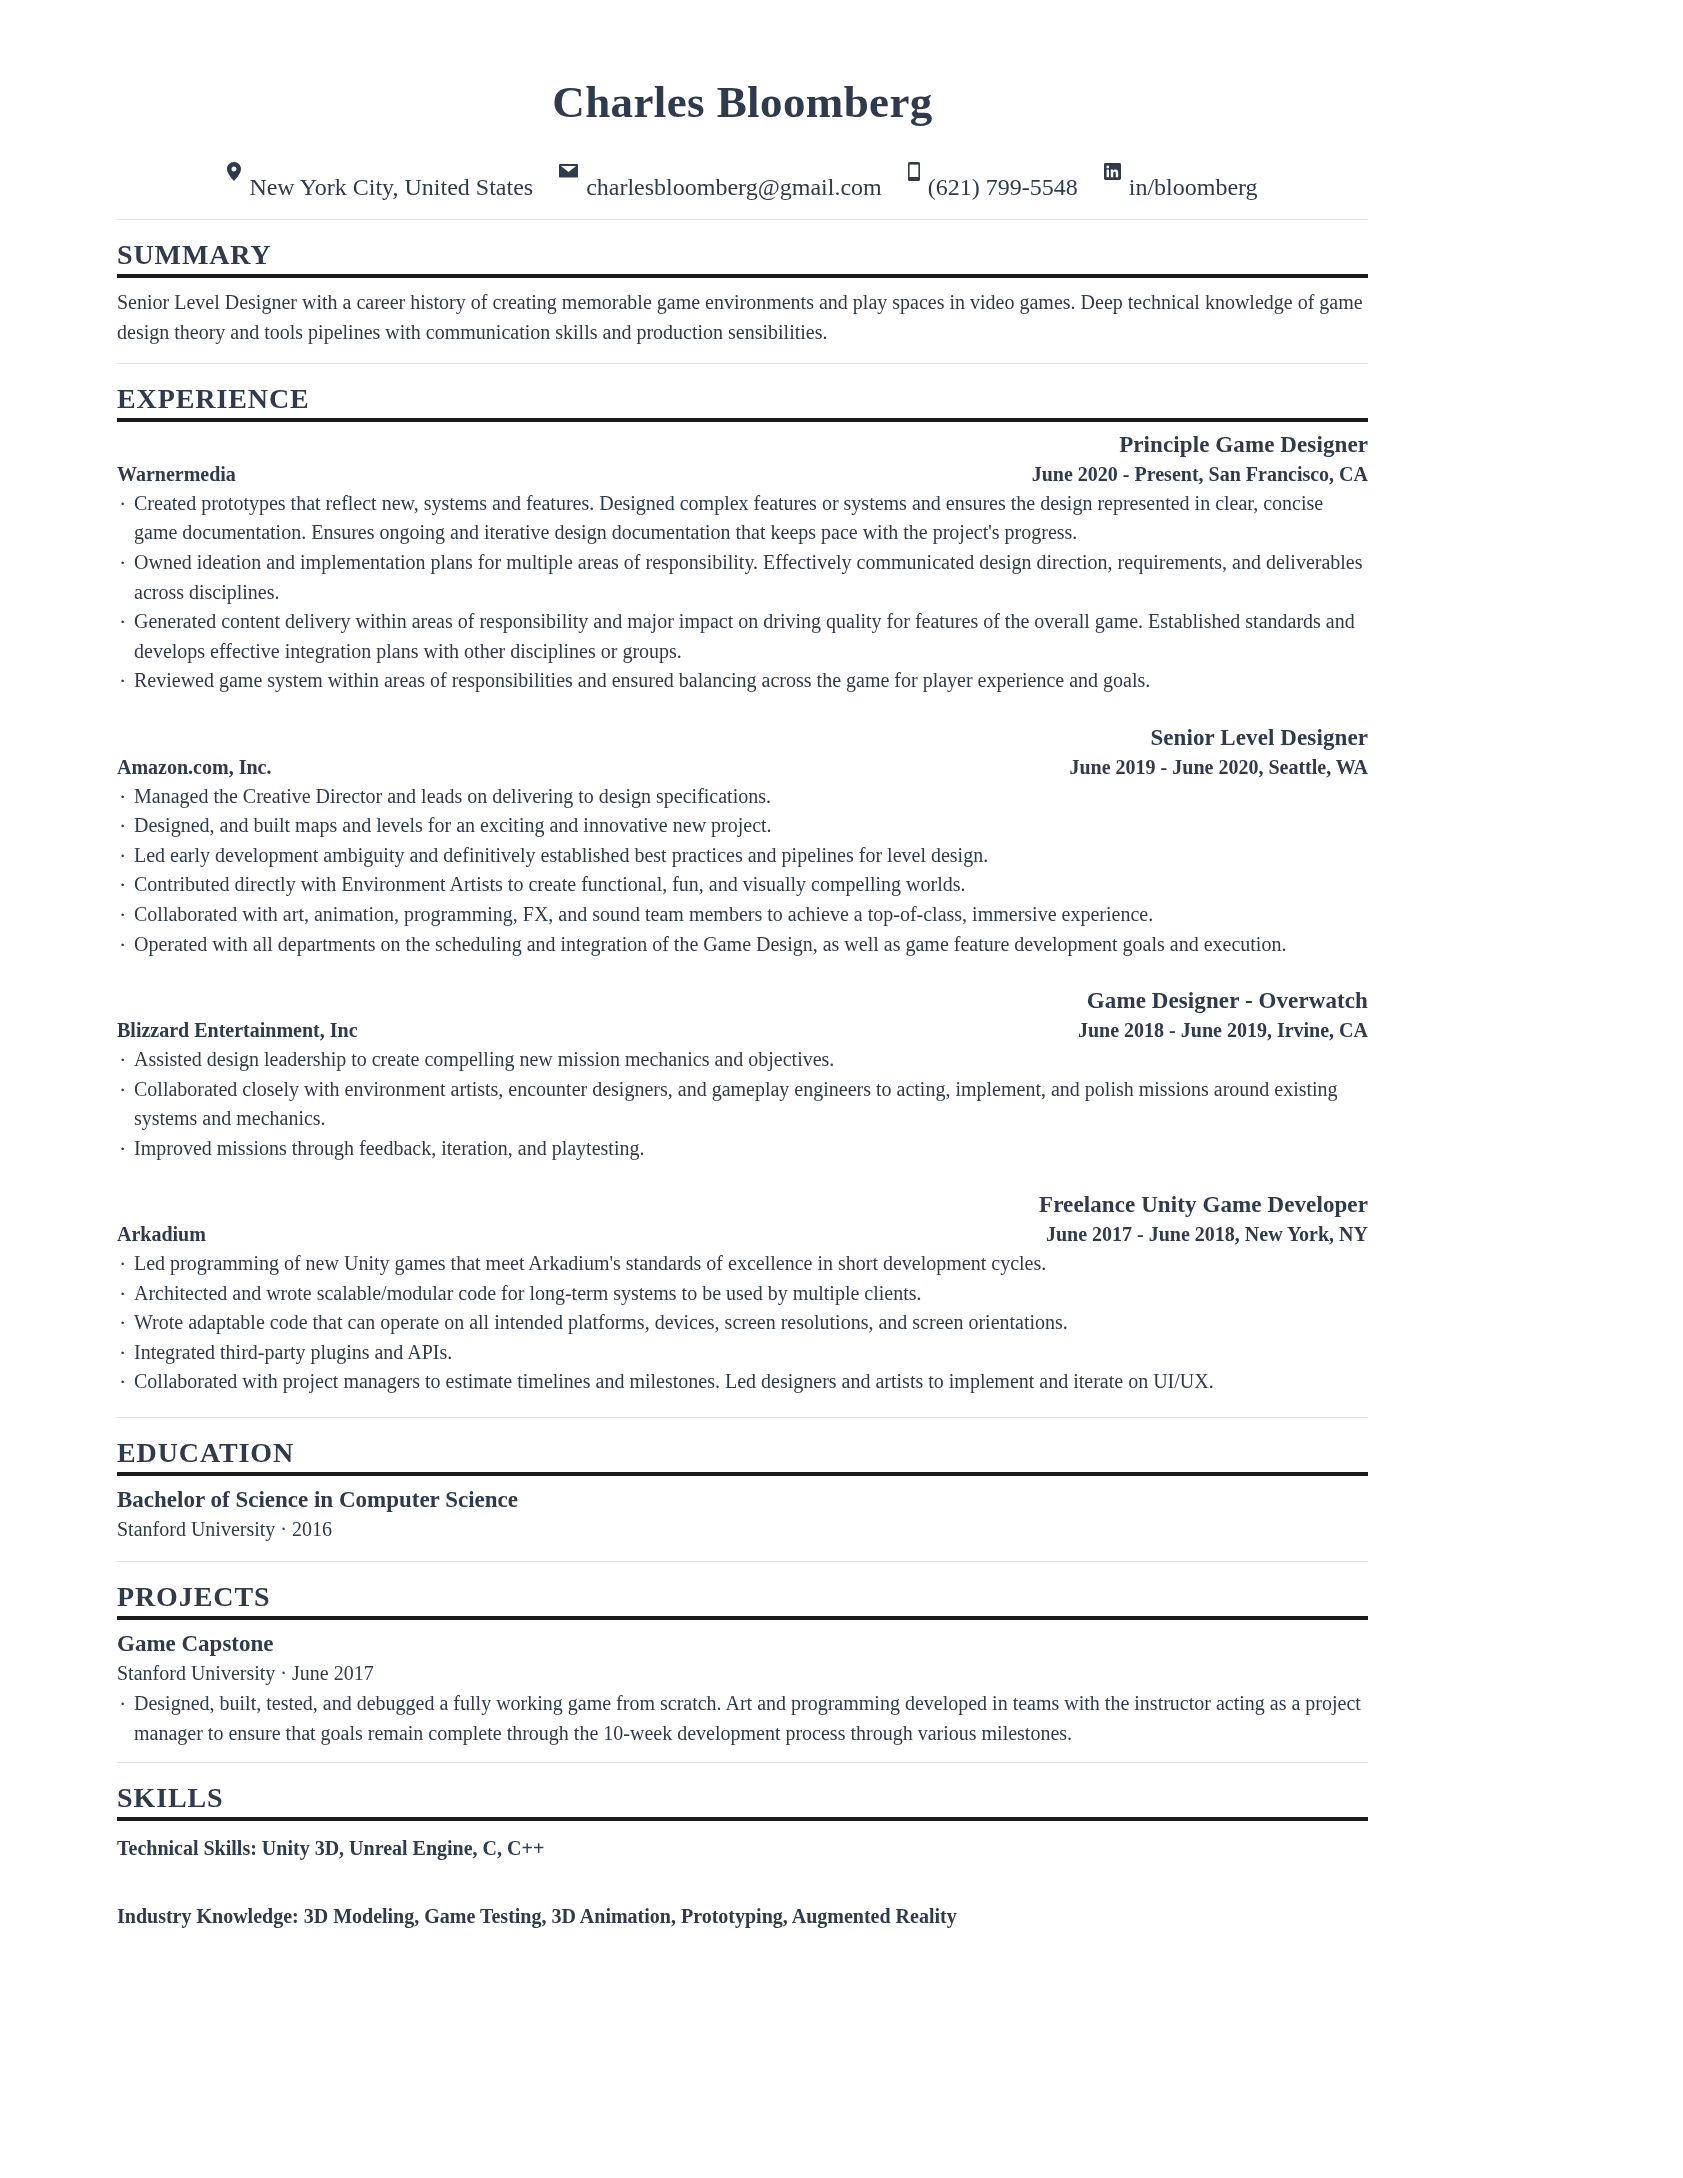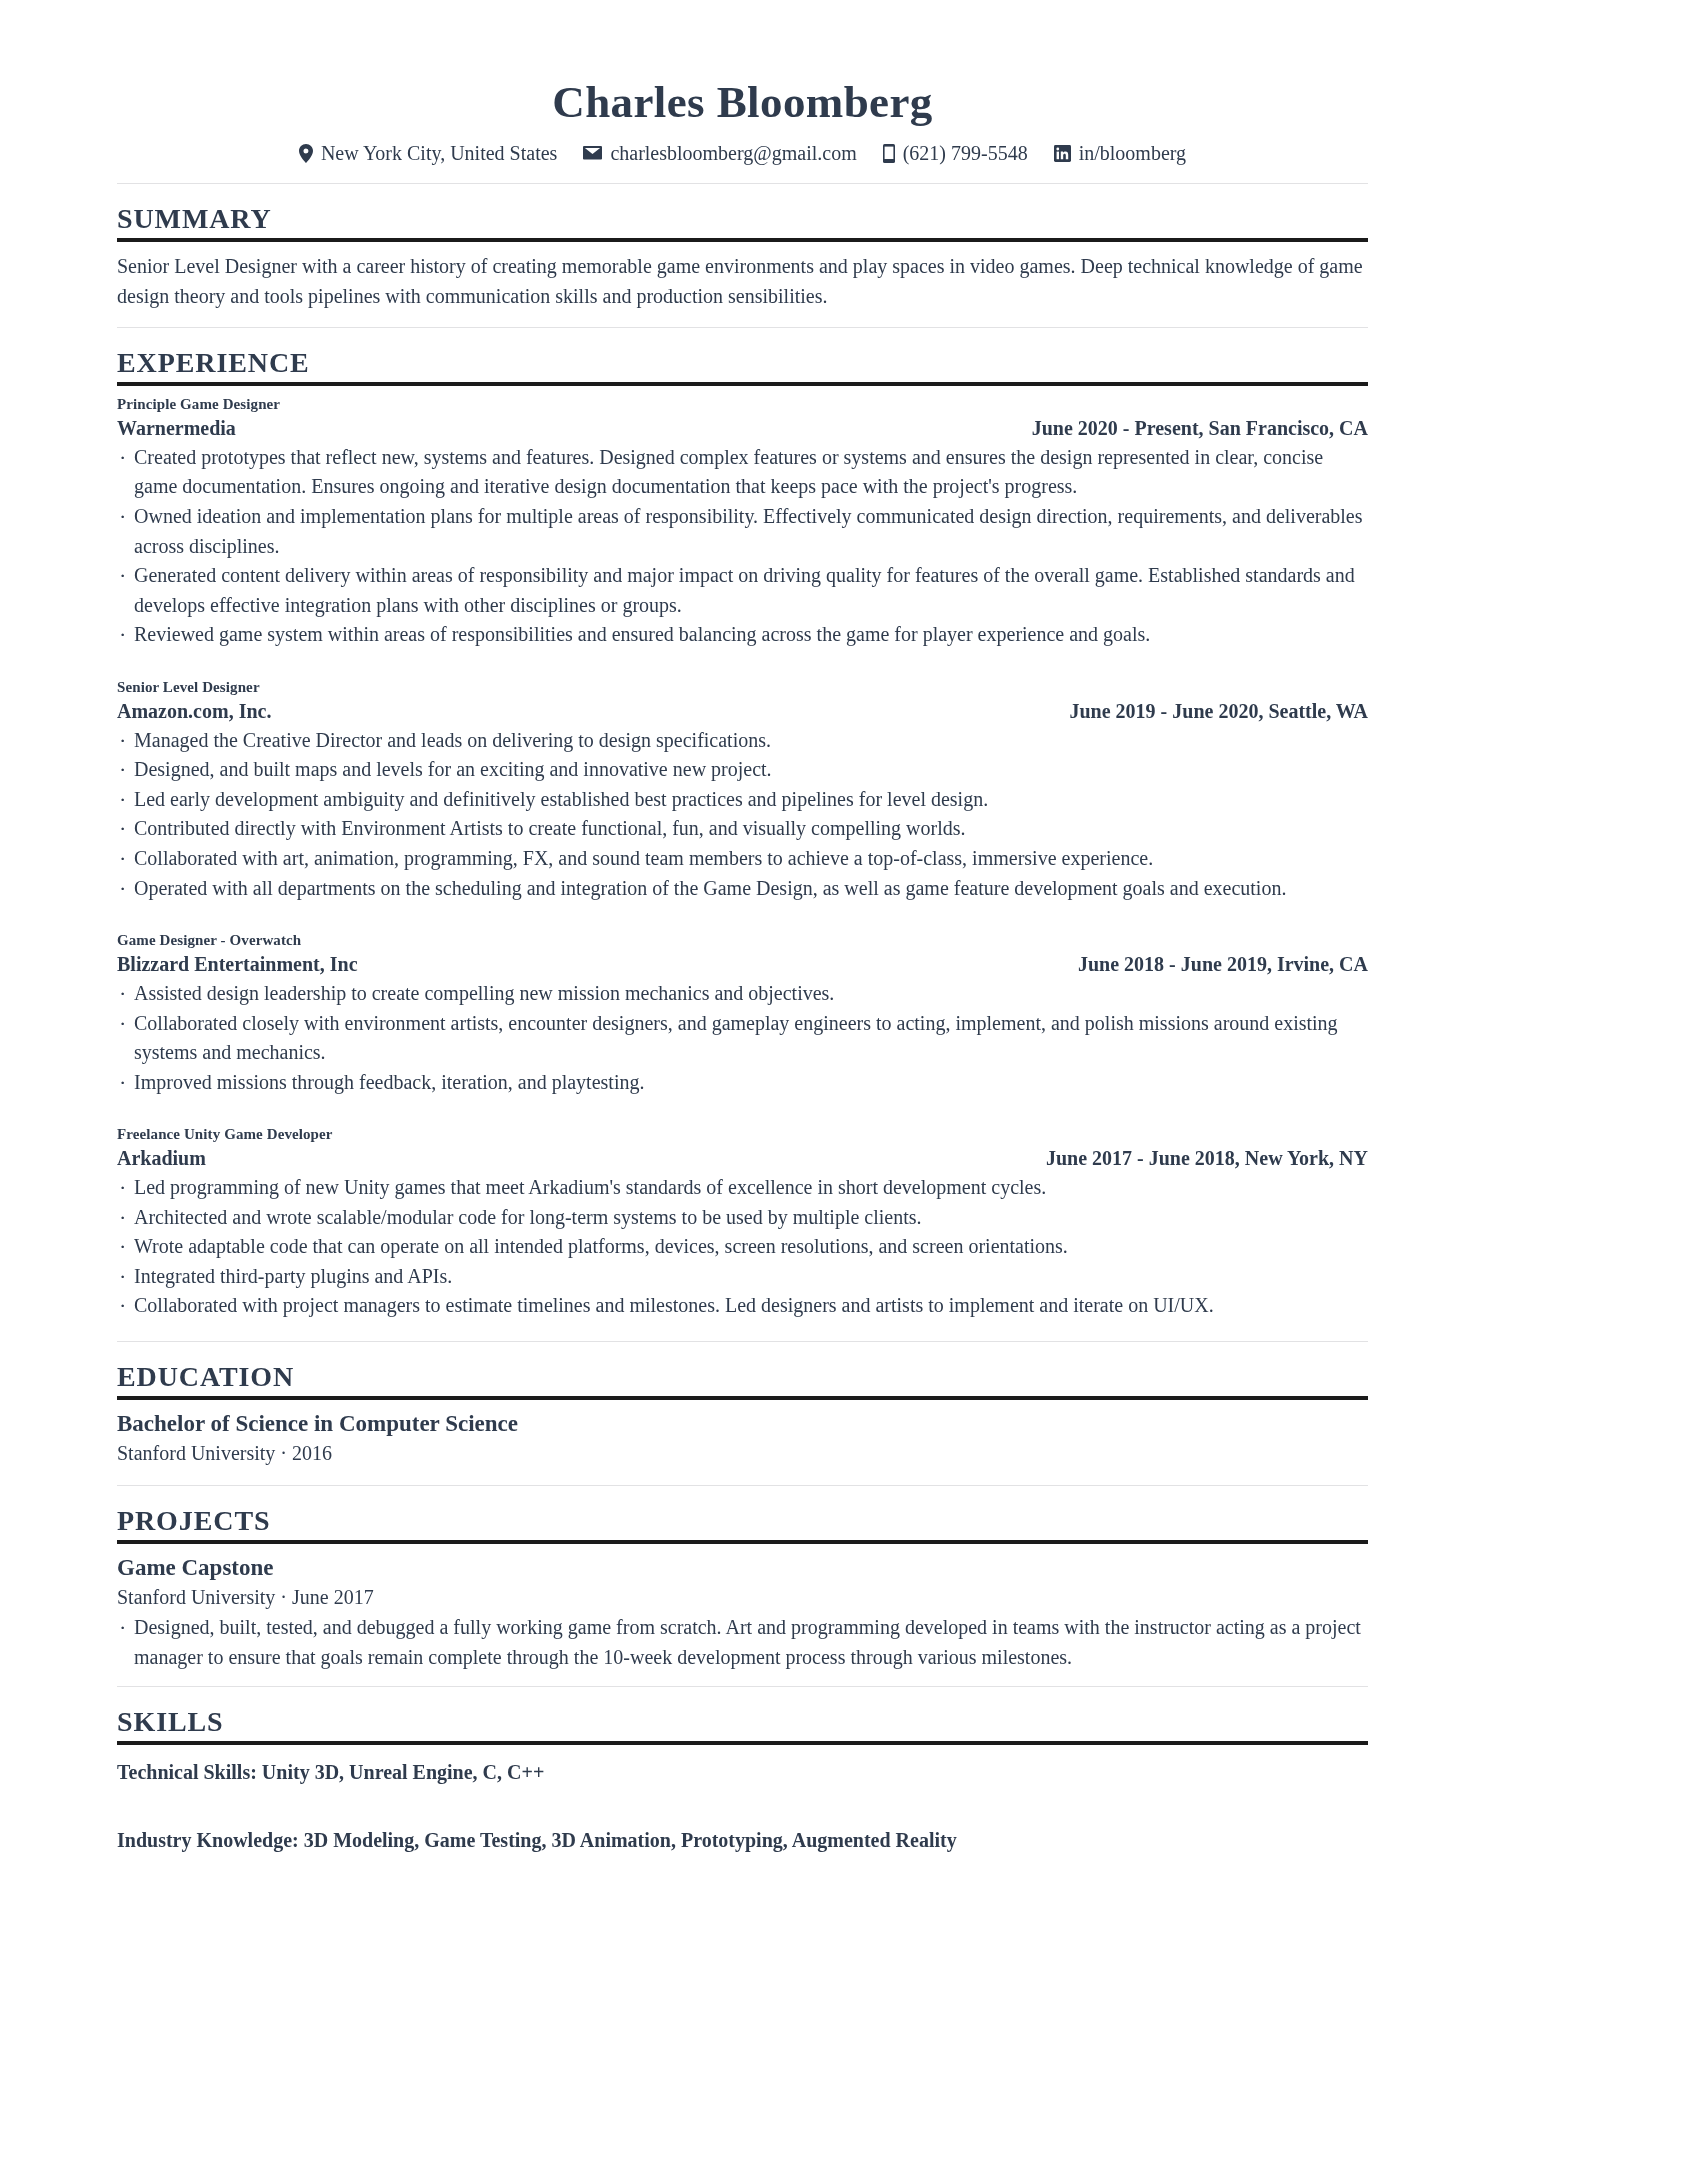--- a/index.html
+++ b/index.html
@@ -52,21 +52,22 @@
     margin: 0 13px;
   }
   .contact-item .ci-icon {
     display: inline-flex;
     align-items: center;
     justify-content: center;
     margin-right: 8px;
     color: #2f3b4d;
   }
   .contact-item .ci-text {
-    font-size: 20px;
+    font-size: 24px;
+    margin-top: 32px;
   }
 
   
   .hr-light {
     height: 1px;
     background: #e2e2e4;
     width: 100%;
     margin: 0;
   }
   .section {
@@ -94,25 +95,26 @@
   }
 
   
   .entry {
     padding-bottom: 6px;
   }
   .entry + .entry {
     padding-top: 22px;
   }
   .entry-title {
-    font-size: 15px;
+    font-size: 23px;
     font-weight: bold;
     color: #2f3b4d;
     line-height: 1.25;
     letter-spacing: 0.1px;
+    text-align: right;
   }
   .entry-meta {
     display: flex;
     justify-content: space-between;
     align-items: baseline;
     font-size: 20px;
     font-weight: bold;
     color: #2f3b4d;
     line-height: 1.3;
     margin-top: 1px;

